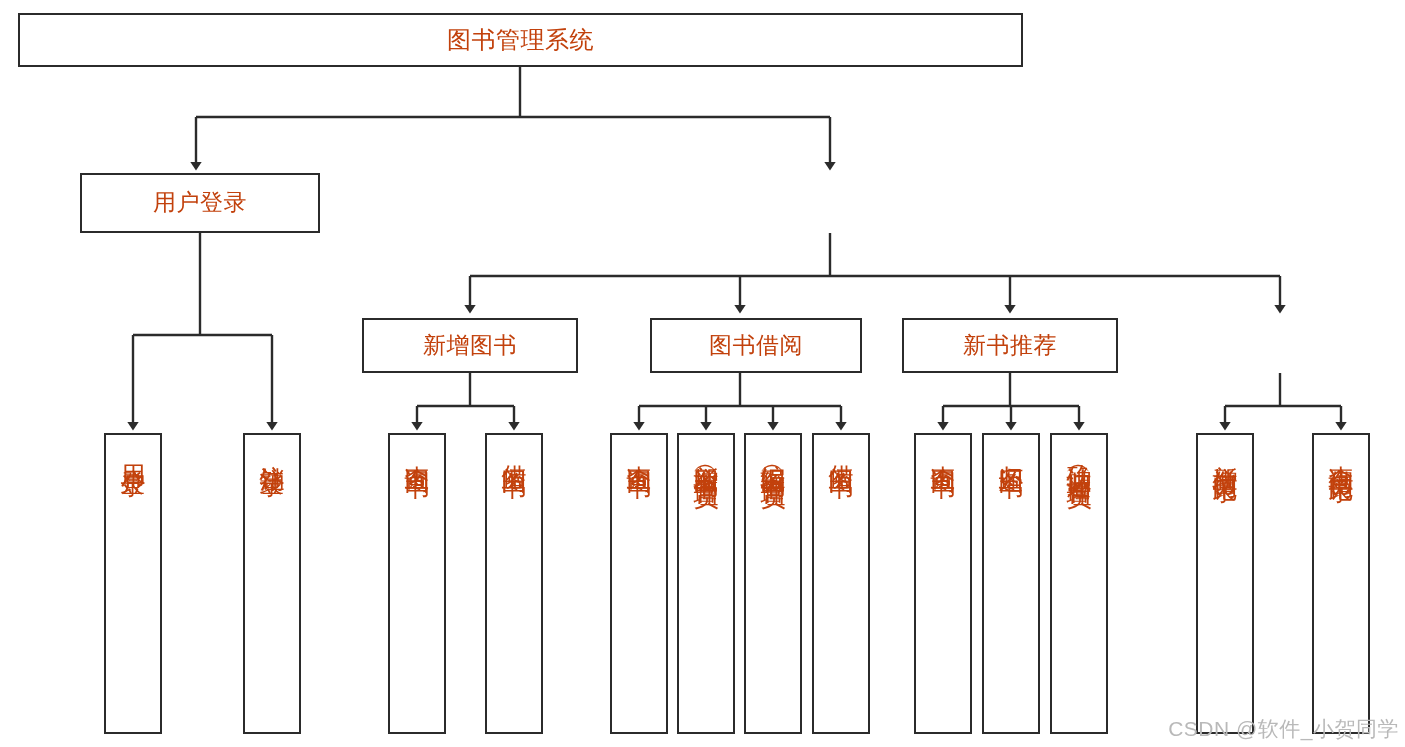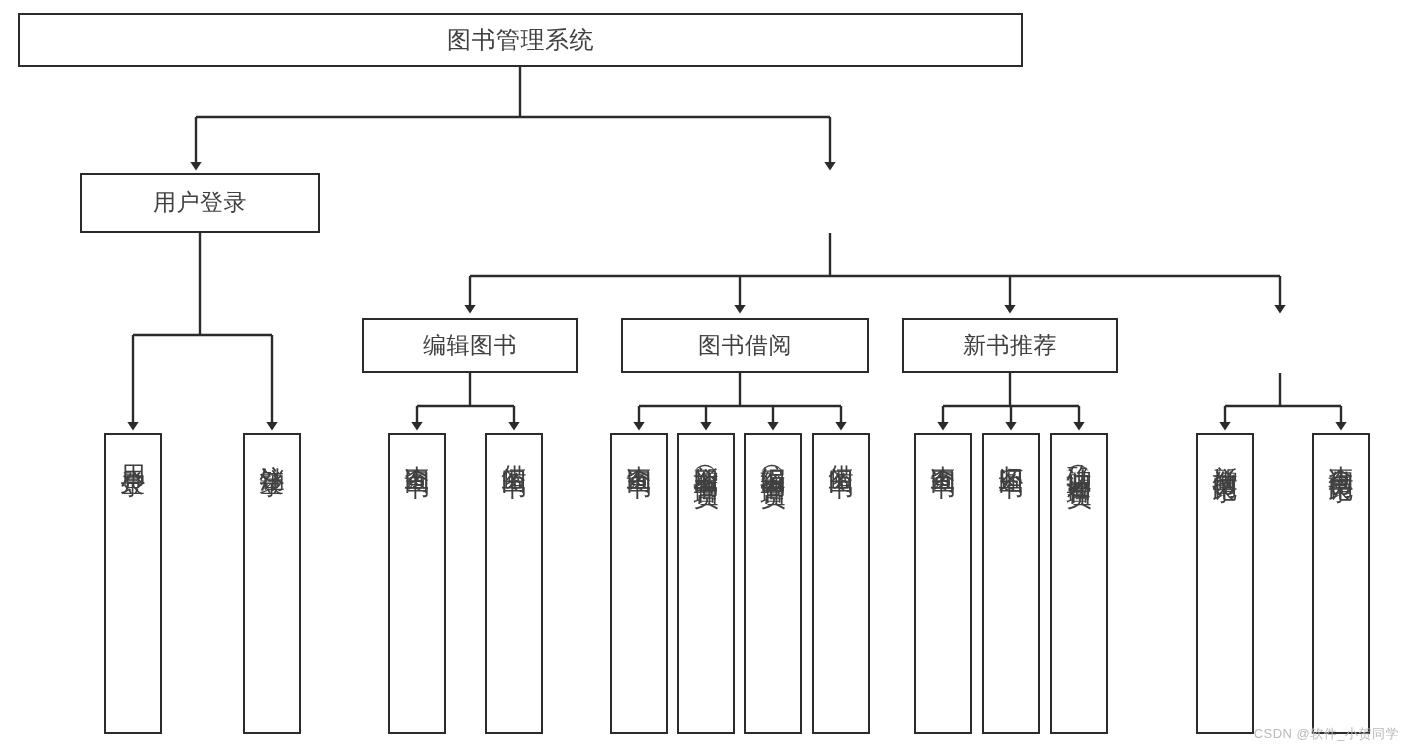--- a/index.html
+++ b/index.html
@@ -18,21 +18,21 @@
     overflow: hidden;
   }
   .node {
     position: absolute;
     box-sizing: border-box;
     border: 2px solid #2b2b2b;
     background: #ffffff;
     display: flex;
     align-items: center;
     justify-content: center;
-    color: #404040;
+    color: #c2410c;
   }
   .node-label {
     display: block;
     text-align: center;
     line-height: 1.18;
     letter-spacing: 0.5px;
     white-space: pre;
   }
   
   .node.h .node-label {
@@ -64,21 +64,21 @@
   }
   .link-line {
     stroke: #2b2b2b;
     stroke-width: 2.4;
     fill: none;
   }
   .watermark {
     position: absolute;
     right: 6px;
     bottom: 4px;
-    font-size: 13px;
+    font-size: 21px;
     color: #b9b9b9;
     white-space: nowrap;
     letter-spacing: 0.5px;
   }
 </style>
 </head>
 <body>
 
 <div id="canvas">
 
@@ -132,23 +132,23 @@
 
   <div class="node h root" style="left:18px; top:13px; width:1005px; height:54px;">
     <span class="node-label">图书管理系统</span>
   </div>
 
   <div class="node h" style="left:80px; top:173px; width:240px; height:60px;">
     <span class="node-label">用户登录</span>
   </div>
 
   <div class="node h" style="left:362px; top:318px; width:216px; height:55px;">
-    <span class="node-label">编辑图书</span>
+    <span class="node-label">新增图书</span>
   </div>
-  <div class="node h" style="left:621px; top:318px; width:248px; height:55px;">
+  <div class="node h" style="left:650px; top:318px; width:212px; height:55px;">
     <span class="node-label">图书借阅</span>
   </div>
   <div class="node h" style="left:902px; top:318px; width:216px; height:55px;">
     <span class="node-label">新书推荐</span>
   </div>
 
   <div class="node v" style="left:104px; top:433px; width:58px; height:301px;">
     <span class="node-label">用户登录</span>
   </div>
   <div class="node v" style="left:243px; top:433px; width:58px; height:301px;">

